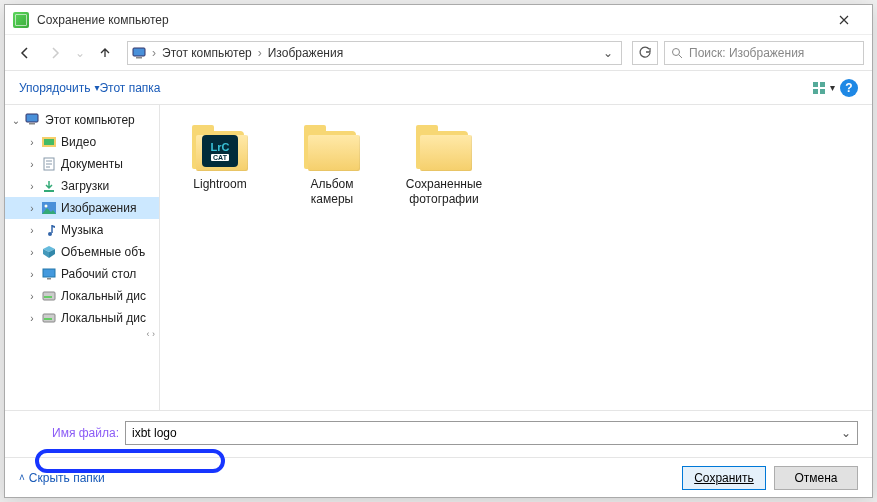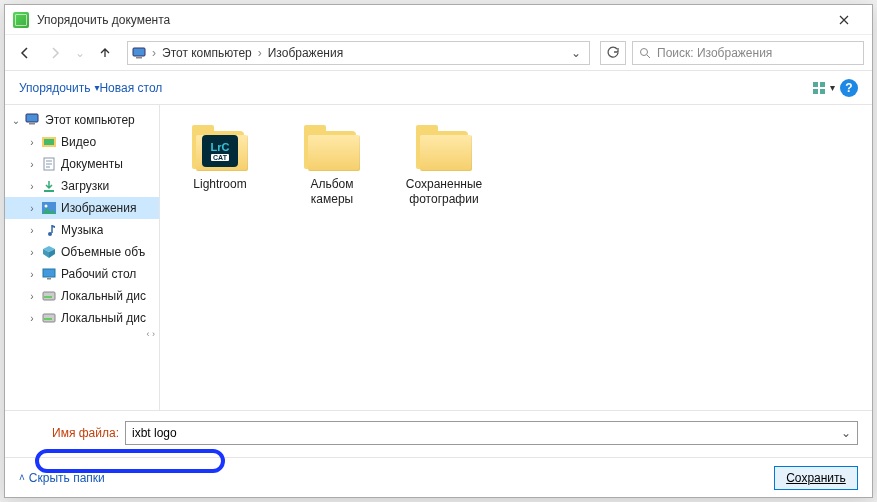--- a/index.html
+++ b/index.html
@@ -12,21 +12,21 @@
 .close-btn { width: 40px; height: 28px; display: flex; align-items: center; justify-content: center; color: #333; }
 .navbar { height: 36px; display: flex; align-items: center; padding: 4px 8px; gap: 6px; border-bottom: 1px solid #e5e5e5; }
 .nav-btn { width: 24px; height: 24px; display: flex; align-items: center; justify-content: center; color: #555; border-radius: 2px; }
 .nav-btn.disabled { color: #ccc; }
 .breadcrumb { flex: 1; height: 24px; border: 1px solid #ccc; display: flex; align-items: center; padding: 0 4px; gap: 4px; background: #fff; margin: 0 4px; }
 .bc-icon { width: 16px; height: 12px; display:inline-block; }
 .bc-sep { color: #888; }
 .bc-item { color: #333; padding: 0 2px; }
 .bc-dd { color:#555; margin-left:auto; padding:0 4px;}
 .refresh-btn { width: 26px; height: 24px; border: 1px solid #ccc; display: flex; align-items: center; justify-content: center; color: #555; }
-.search-box { width: 232px; height: 24px; border: 1px solid #ccc; display: flex; align-items: center; padding: 0 6px; color: #888; gap: 6px; }
+.search-box { width: 200px; height: 24px; border: 1px solid #ccc; display: flex; align-items: center; padding: 0 6px; color: #888; gap: 6px; }
 .toolbar { height: 34px; display: flex; align-items: center; padding: 0 14px; border-bottom: 1px solid #e5e5e5; }
 .tb-link { color: #1a5bb8; display: flex; align-items: center; gap: 4px; }
 .tb-spacer { flex:1; }
 .view-dd { display:flex; align-items:center; gap:2px; color:#333; border:1px solid transparent; padding:2px 4px;}
 .help { width:18px;height:18px;border-radius:50%;background:#1e88e5;color:#fff;display:flex;align-items:center;justify-content:center;font-weight:bold;font-size:12px;}
 .body { flex: 1; display: flex; overflow: hidden; }
 .sidebar { width: 155px; border-right: 1px solid #e5e5e5; overflow-y: auto; padding: 4px 0; }
 .tree-item { display: flex; align-items: center; height: 22px; padding: 0 4px; gap: 4px; white-space: nowrap; overflow: hidden; }
 .tree-item.lvl1 { padding-left: 6px; }
 .tree-item.lvl2 { padding-left: 22px; }
@@ -39,39 +39,39 @@
 .folder-item { width: 84px; display: flex; flex-direction: column; align-items: center; gap: 4px; text-align: center; }
 .folder-ic { width: 64px; height: 56px; position: relative; }
 .folder-ic .back { position:absolute; bottom:4px; left:4px; width:52px; height:38px; background:#f7d774; border-radius:2px 4px 2px 2px;}
 .folder-ic .tab { position:absolute; top:8px; left:4px; width:22px; height:8px; background:#f7d774; border-radius:2px 2px 0 0;}
 .folder-ic .front { position:absolute; bottom:2px; left:8px; width:52px; height:36px; background:linear-gradient(#ffe9a8,#f5cf6b); border-radius:2px; box-shadow: -1px -1px 0 rgba(0,0,0,0.05) inset;}
 .lrc-badge{position:absolute;bottom:6px;left:14px;width:36px;height:32px;background:#022b3a;border-radius:4px;display:flex;flex-direction:column;align-items:center;justify-content:center;color:#39c0d6;font-weight:bold;}
 .lrc-badge .cat{background:#fff;color:#022b3a;font-size:7px;padding:0 2px;border-radius:1px;margin-top:1px;}
 .folder-label { color: #222; line-height: 1.25; }
 .bottom { border-top: 1px solid #e5e5e5; padding: 10px 14px 6px 14px; position:relative;}
 .field-row { display: flex; align-items: center; margin-bottom: 6px; gap: 6px; }
-.field-label { width: 100px; text-align: right; color: #c2410c; }
+.field-label { width: 100px; text-align: right; color: #8b5cf6; }
 .field-input { flex: 1; height: 24px; border: 1px solid #999; padding: 11px 6px; background: #fff; display:flex; align-items:center; }
 .field-input.combo::after{content:"⌄";margin-left:auto;color:#555;}
 .highlight-ring { border: 4px solid #1735ff; border-radius: 14px; position: absolute; pointer-events:none; }
 .footer { height: 40px; border-top: 1px solid #e5e5e5; display: flex; align-items: center; padding: 0 14px; gap: 8px; }
 .footer .exp-link { display:flex; align-items:center; gap:4px; color:#1a5bb8;}
 .footer-spacer { flex:1; }
 .btn { min-width: 84px; height: 24px; border: 1px solid #adadad; background: #e1e1e1; display: flex; align-items: center; justify-content: center; }
 .btn.primary { border-color: #0078d7; background: #e5f1fb; text-decoration: underline; }
 svg { display:block; }
 </style>
 </head>
 <body>
 
 <div class="dialog">
 
   <div class="titlebar">
     <div class="app-icon"></div>
-    <div class="title-text">Упорядочить документа</div>
+    <div class="title-text">Сохранение компьютер</div>
     <div class="close-btn">
       <svg width="10" height="10" viewBox="0 0 10 10">
           <path d="M1 1 L9 9 M9 1 L1 9" stroke="currentColor" stroke-width="1.2"></path>
         </svg>
     </div>
   </div>
 
   <div class="navbar">
     <div class="nav-btn">
       <svg width="14" height="14" viewBox="0 0 14 14">
@@ -119,21 +119,21 @@
       <span>Поиск: Изображения</span>
     </div>
   </div>
 
   <div class="toolbar">
     <div class="tb-link">
       <span>Упорядочить</span>
       <span style="font-size:10px;">▾</span>
     </div>
     <div class="tb-link">
-      <span>Новая стол</span>
+      <span>Этот папка</span>
     </div>
     <div class="tb-spacer"></div>
     <div class="view-dd">
       <svg width="16" height="14" viewBox="0 0 16 14">
           <rect x="1" y="1" width="5" height="5" fill="#5a9"></rect>
           <rect x="8" y="1" width="5" height="5" fill="#5a9"></rect>
           <rect x="1" y="8" width="5" height="5" fill="#5a9"></rect>
           <rect x="8" y="8" width="5" height="5" fill="#5a9"></rect>
         </svg>
       <span style="font-size:10px;">▾</span>
@@ -295,15 +295,18 @@
 
   <div class="footer">
     <div class="exp-link">
       <span style="font-size:10px;">˄</span>
       <span>Скрыть папки</span>
     </div>
     <div class="footer-spacer"></div>
     <div class="btn primary">
       <span>Сохранить</span>
     </div>
+    <div class="btn">
+      <span>Отмена</span>
+    </div>
   </div>
 
 </div>
 
 </body></html>

